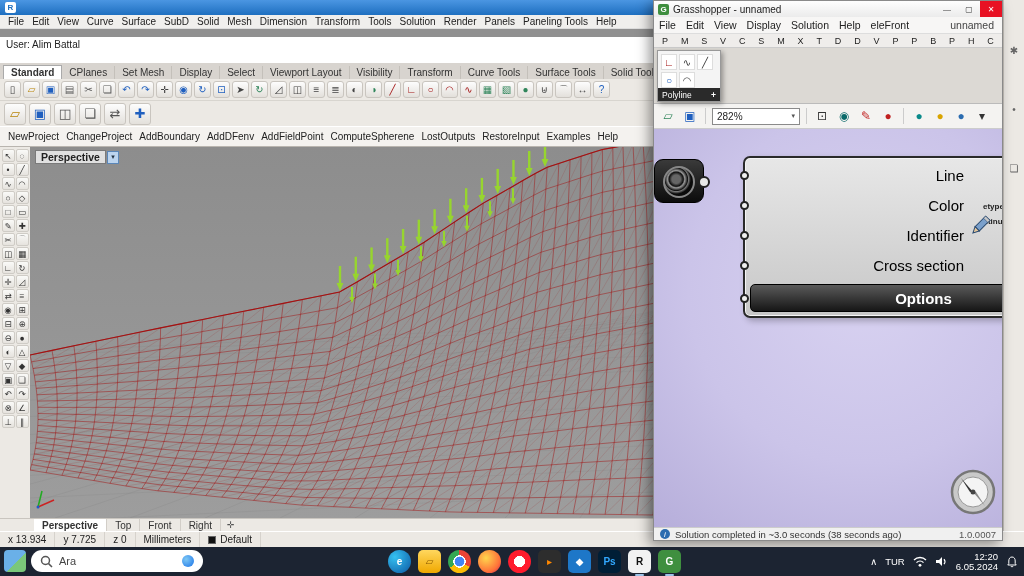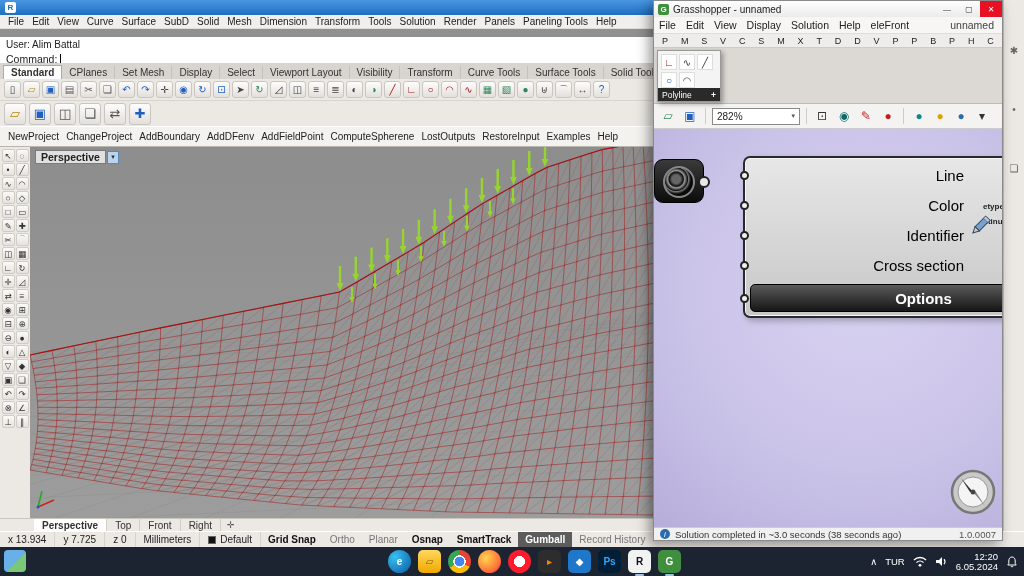--- a/index.html
+++ b/index.html
@@ -120,24 +120,20 @@
       <span class="menu-item">Tools</span>
       <span class="menu-item">Solution</span>
       <span class="menu-item">Render</span>
       <span class="menu-item">Panels</span>
       <span class="menu-item">Paneling Tools</span>
       <span class="menu-item">Help</span>
     </div>
 
   <div id="r-cmd" class="abs">
     <div class="cmd-line">User: Alim Battal</div>
-    <div class="cmd-prompt">
-      <span>Command:</span>
-      <span class="cmd-caret"></span>
-    </div>
   </div>
 
   <div id="r-tabs" class="abs">
       <span class="r-tab active">Standard</span>
       <span class="r-tab">CPlanes</span>
       <span class="r-tab">Set Mesh</span>
       <span class="r-tab">Display</span>
       <span class="r-tab">Select</span>
       <span class="r-tab">Viewport Layout</span>
       <span class="r-tab">Visibility</span>
@@ -348,29 +344,20 @@
 
   <div id="r-status" class="abs">
     <span class="stat-cell">x 13.934</span>
     <span class="stat-cell">y 7.725</span>
     <span class="stat-cell">z 0</span>
     <span class="stat-cell">Millimeters</span>
     <span class="stat-cell">
       <span class="swatch"></span>
       <span>Default</span>
     </span>
-    <span id="stat-toggles">
-        <span class="status-toggle active">Grid Snap</span>
-        <span class="status-toggle">Ortho</span>
-        <span class="status-toggle">Planar</span>
-        <span class="status-toggle active">Osnap</span>
-        <span class="status-toggle active">SmartTrack</span>
-        <span class="status-toggle active hl">Gumball</span>
-        <span class="status-toggle">Record History</span>
-      </span>
   </div>
 
   <div id="dock">
       <span style="color: rgb(102, 102, 102);">✱</span>
       <span style="color: rgb(102, 102, 102);">•</span>
       <span style="color: rgb(102, 102, 102);">❏</span>
     </div>
 
   <div id="gh">
     <div id="gh-title">
@@ -497,20 +484,28 @@
     </div>
     <div id="gh-status">
       <span id="gh-info">i</span>
       <span>Solution completed in ~3.0 seconds (38 seconds ago)</span>
       <span id="gh-version">1.0.0007</span>
     </div>
   </div>
 
   <div id="taskbar">
     <span id="tb-widget"></span>
+    <span id="tb-search">
+      <svg width="13" height="13" viewBox="0 0 13 13">
+        <circle cx="5.5" cy="5.5" r="4" fill="none" stroke="#555" stroke-width="1.5"></circle>
+        <line x1="8.6" y1="8.6" x2="12" y2="12" stroke="#555" stroke-width="1.5"></line>
+      </svg>
+      <span>Ara</span>
+      <span id="tb-bing"></span>
+    </span>
     <span id="tb-apps">
         <span class="task-icon round" style="background: radial-gradient(circle at 30% 30%, rgb(53, 193, 241), rgb(12, 89, 164)); color: rgb(255, 255, 255);">e</span>
         <span class="task-icon" style="background: linear-gradient(rgb(255, 215, 94), rgb(240, 168, 0)); color: rgb(138, 90, 0);">▱</span>
         <span class="task-icon round" style="background: radial-gradient(circle, rgb(66, 133, 244) 0px, rgb(66, 133, 244) 30%, rgb(255, 255, 255) 31%, rgb(255, 255, 255) 38%, rgba(0, 0, 0, 0) 39%), conic-gradient(rgb(234, 67, 53) 0deg, rgb(234, 67, 53) 33%, rgb(251, 188, 5) 0deg, rgb(251, 188, 5) 66%, rgb(52, 168, 83) 0deg, rgb(52, 168, 83) 100%);"></span>
         <span class="task-icon round" style="background: radial-gradient(circle at 35% 35%, rgb(255, 213, 77), rgb(255, 113, 57) 65%, rgb(194, 24, 91));"></span>
         <span class="task-icon round" style="background: radial-gradient(circle, rgb(255, 255, 255) 0px, rgb(255, 255, 255) 34%, rgb(255, 27, 45) 35%);"></span>
         <span class="task-icon" style="background: rgb(45, 45, 45); color: rgb(255, 136, 0);">▸</span>
         <span class="task-icon" style="background: rgb(30, 119, 200); color: rgb(255, 255, 255);">◆</span>
         <span class="task-icon" style="background: rgb(0, 30, 54); color: rgb(49, 168, 255);">Ps</span>
         <span class="task-icon active" style="background: rgb(242, 242, 242); color: rgb(17, 17, 17);">R</span>

